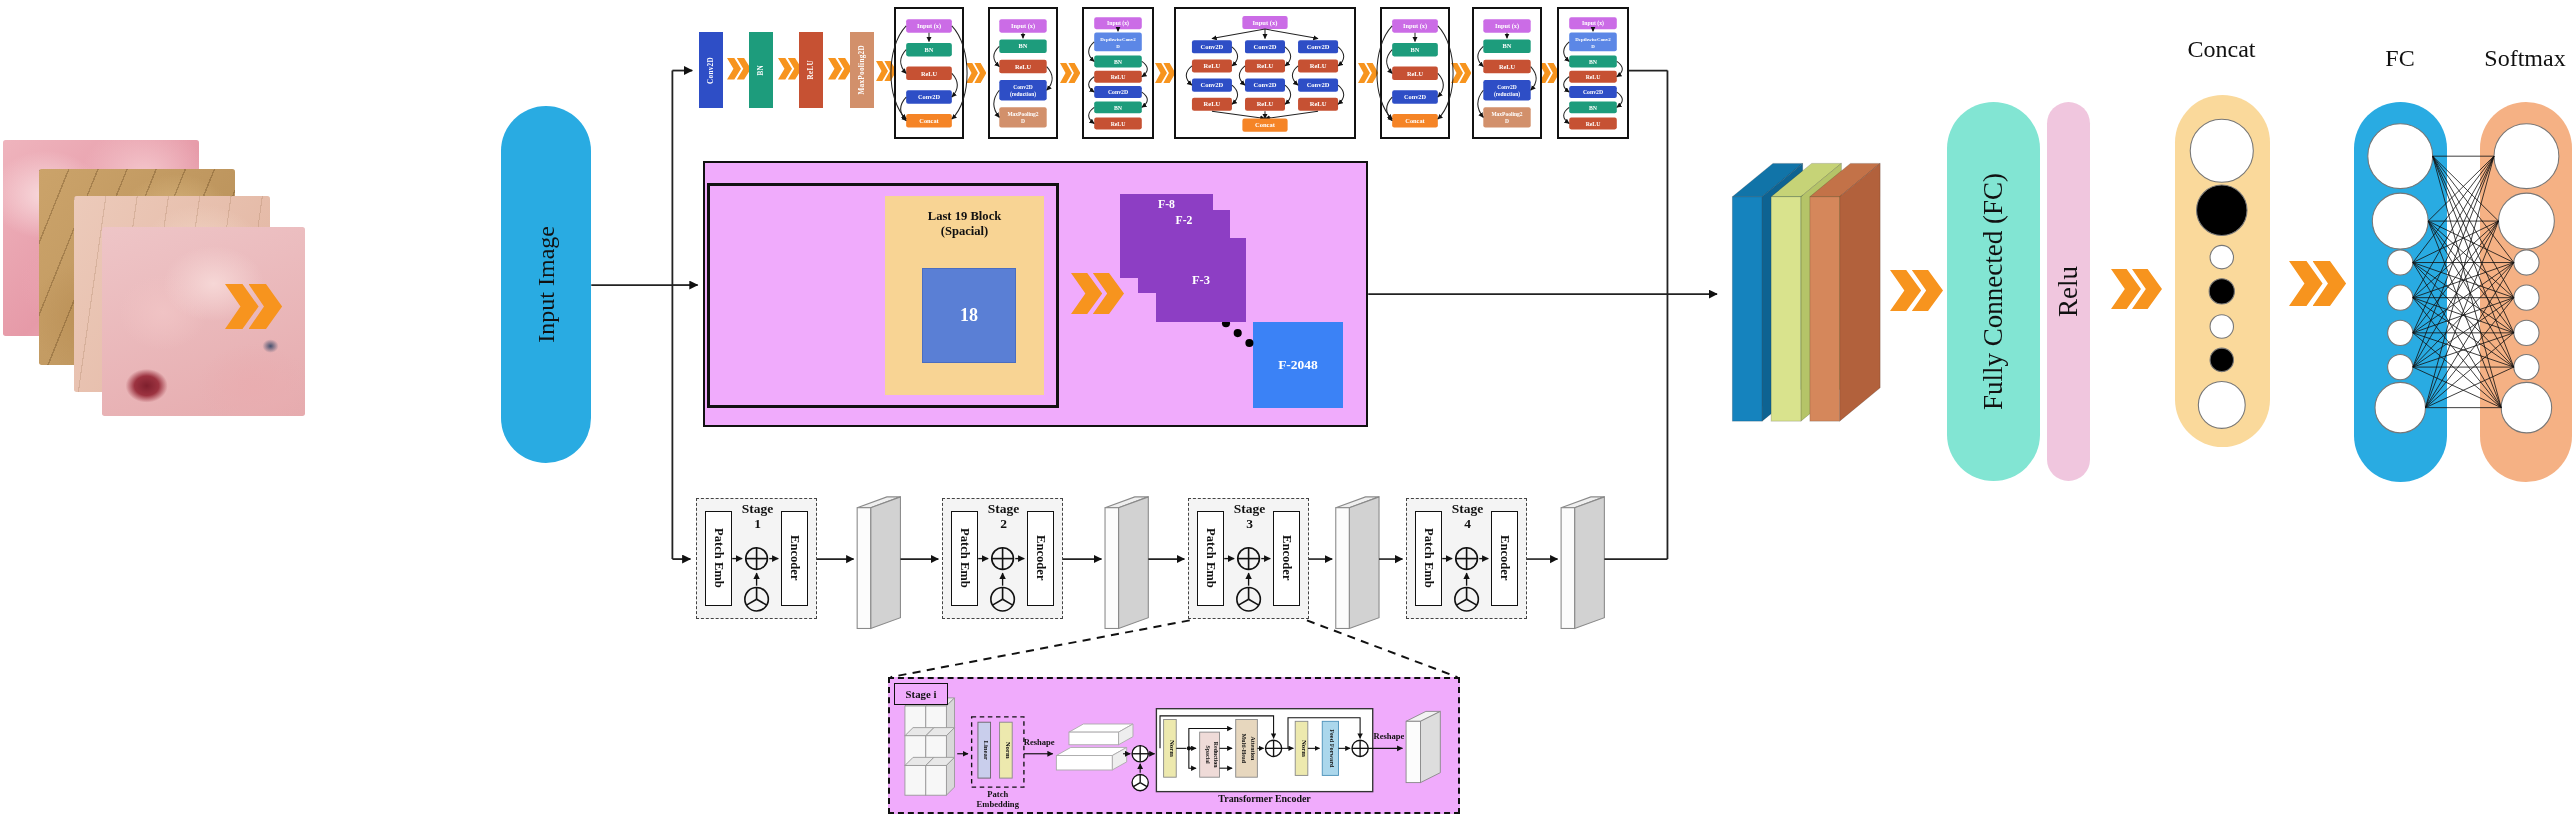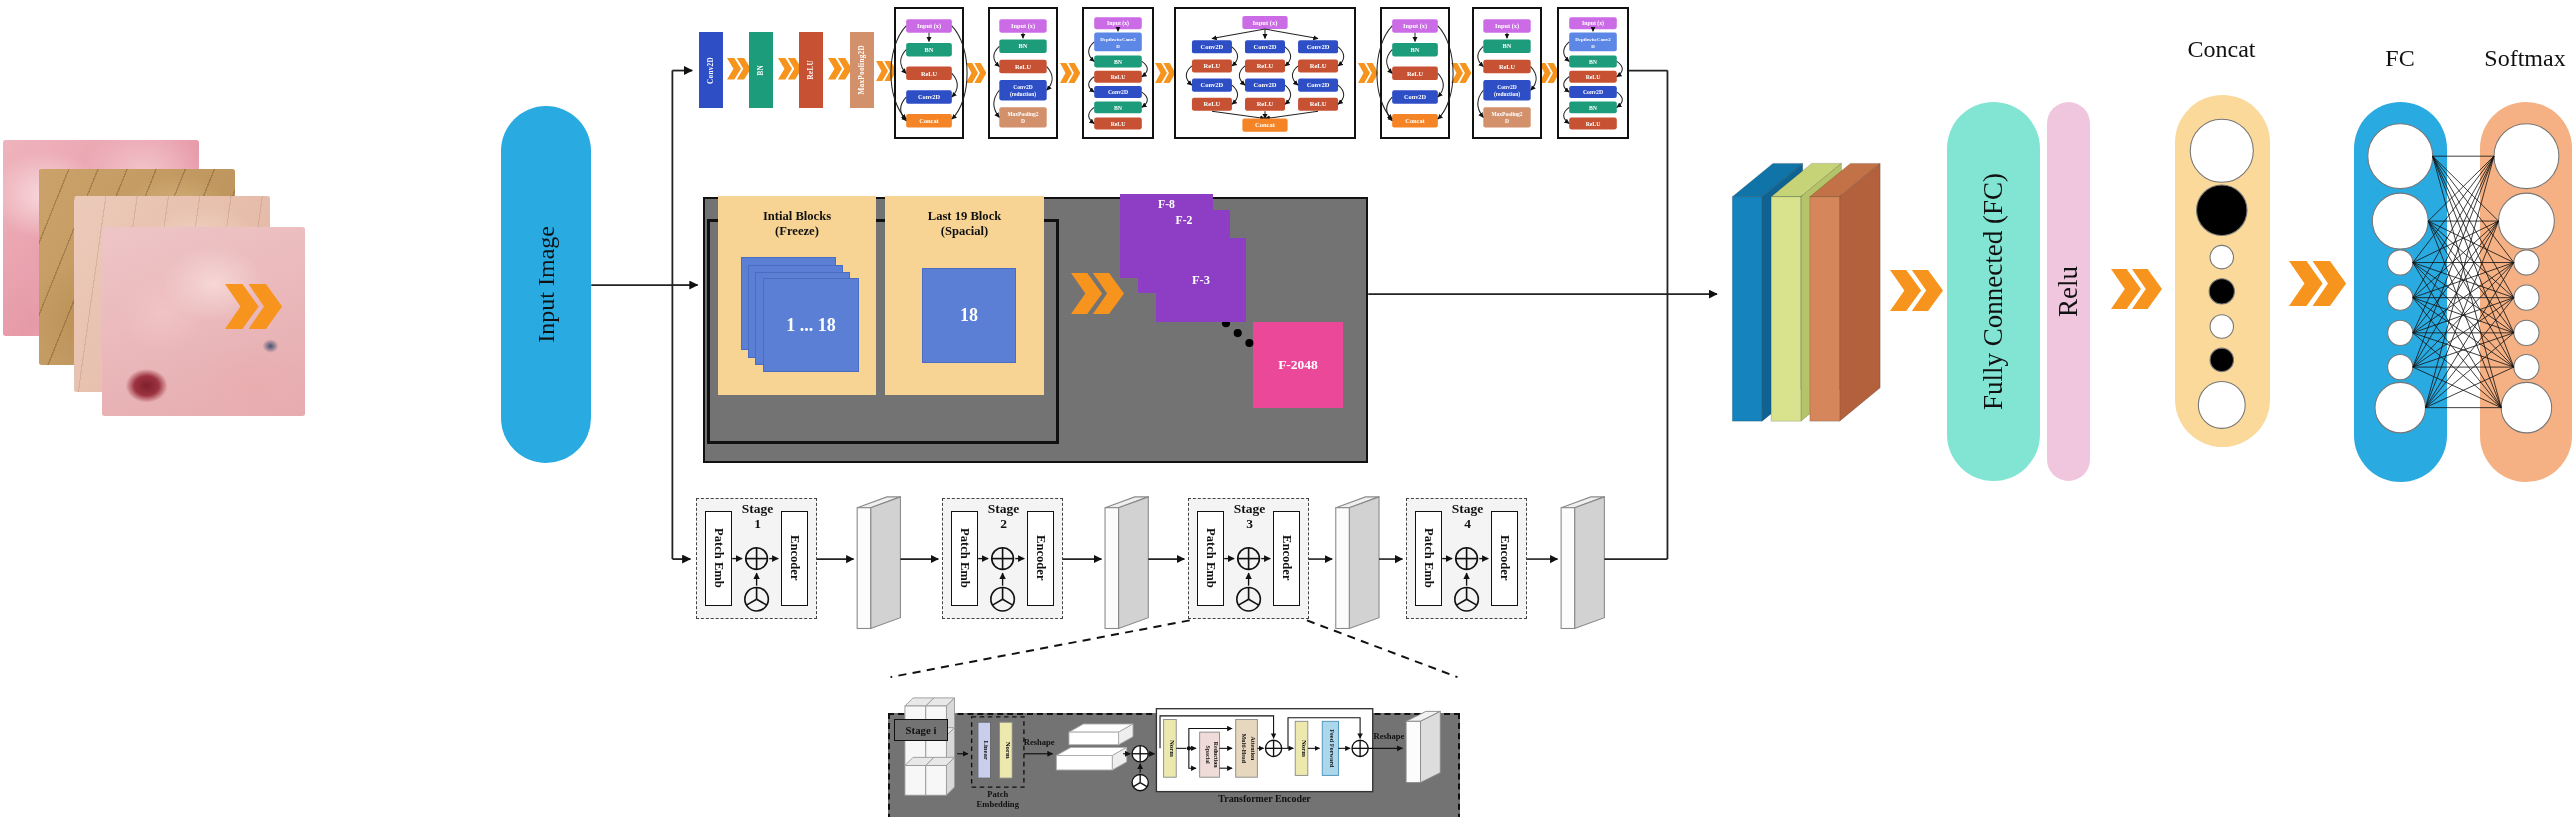--- a/index.html
+++ b/index.html
@@ -38,21 +38,21 @@
   .chev span:nth-child(2){left:42%;}
   
   .pill{position:absolute;display:flex;align-items:center;justify-content:center;}
   .vup{writing-mode:vertical-rl;transform:rotate(180deg);}
   
   .minibox{position:absolute;top:7.2px;height:132px;background:#fff;border:2.3px solid #111;box-sizing:border-box;}
   .stemblock{position:absolute;top:32px;height:76px;width:24px;display:flex;align-items:center;justify-content:center;}
   .stemblock div{writing-mode:vertical-rl;transform:rotate(180deg);color:#fff;
     font-size:7.2px;font-weight:bold;letter-spacing:0.3px;}
   
-  .blkbox{position:absolute;box-sizing:border-box;background:#737373;margin-top:36px;}
+  .blkbox{position:absolute;box-sizing:border-box;background:#f0abfc;}
   .tanpanel{position:absolute;}
   .paneltitle{position:absolute;width:100%;text-align:center;font-weight:bold;font-size:12.6px;line-height:15.3px;}
   .bluesq{position:absolute;border:0.9px solid #4a6dc0;box-sizing:border-box;}
   .purpsq{position:absolute;color:#fff;font-weight:bold;text-align:center;}
   
   .stage{position:absolute;top:498px;width:121px;height:121px;background:#f4f4f4;
     border:1.8px dashed #444;box-sizing:border-box;}
   .stage-title{position:absolute;left:31px;top:1.8px;width:59px;text-align:center;
     font-weight:bold;font-size:13.5px;line-height:15.3px;}
   .vrect{position:absolute;top:11.7px;width:27px;height:95px;background:#fff;border:1.8px solid #111;
@@ -495,53 +495,41 @@
           <line x1="39" y1="66" x2="50" y2="66" stroke="#111" stroke-width="1.5" fill="none" marker-end="url(#arw11)"></line>
           <line x1="80" y1="66" x2="90" y2="66" stroke="#111" stroke-width="1.5" fill="none" marker-end="url(#arw11)"></line>
           <line x1="66" y1="96" x2="66" y2="82" stroke="#111" stroke-width="1.5" fill="none" marker-end="url(#arw11)"></line>
         </svg>
       </div>
     </div>
 
   <div class="blkbox" style="left:703px;top:161px;width:665px;height:266px;border:2.7px solid #111;z-index:1;"></div>
   <div class="blkbox" style="left:707px;top:183px;width:352px;height:225px;border:3.6px solid #111;z-index:2;"></div>
 
-  <div class="tanpanel" id="panel1" style="left: 718px; top: 196px; width: 158px; height: 199px; z-index: 3; background: rgb(248, 212, 148);">
-    <div class="paneltitle" style="top:12.6px;">
-      <span>Intial Blocks</span><br>
-      <span>(Freeze)</span>
-    </div>
-    <div class="bluesq" style="left: 22.5px; top: 61px; width: 95px; height: 93px; background: rgb(90, 127, 213);"></div>
-    <div class="bluesq" style="left: 30px; top: 69px; width: 95px; height: 93px; background: rgb(90, 127, 213);"></div>
-    <div class="bluesq" style="left: 37px; top: 76px; width: 95px; height: 93px; background: rgb(90, 127, 213);"></div>
-    <div class="bluesq" style="left: 45px; top: 82px; width: 96px; height: 94px; display: flex; align-items: center; justify-content: center; background: rgb(90, 127, 213);">
-      <span style="color:#fff;font-weight:bold;font-size:18px;">1 ... 18</span>
-    </div>
-  </div>
 
   <div class="tanpanel" id="panel2" style="left: 885px; top: 196px; width: 159px; height: 199px; z-index: 3; background: rgb(248, 212, 148);">
     <div class="paneltitle" style="top:12.6px;">
       <span>Last 19 Block</span><br>
       <span>(Spacial)</span>
     </div>
     <div class="bluesq" style="left: 37px; top: 72px; width: 94px; height: 95px; display: flex; align-items: center; justify-content: center; background: rgb(90, 127, 213);">
       <span style="color:#fff;font-weight:bold;font-size:18px;">18</span>
     </div>
   </div>
 
   <div class="purpsq" id="fm1" style="left: 1120px; top: 194px; width: 93px; height: 84px; z-index: 3; background: rgb(141, 62, 196);">
     <div style="margin-top:3.6px;font-size:11.7px;">F-8</div>
     </div>
   <div class="purpsq" id="fm2" style="left: 1138px; top: 210px; width: 92px; height: 83px; z-index: 4; background: rgb(141, 62, 196);">
     <div style="margin-top:3.6px;font-size:11.7px;">F-2</div>
     </div>
   <div class="purpsq" id="fm3" style="left: 1156px; top: 238px; width: 90px; height: 84px; z-index: 5; display: flex; align-items: center; justify-content: center; background: rgb(141, 62, 196);">
     <div style="font-size:12.6px;">F-3</div>
     </div>
-  <div class="purpsq" id="fm4" style="left: 1253px; top: 322px; width: 90px; height: 86px; z-index: 3; display: flex; align-items: center; justify-content: center; background: #ec4899;">
+  <div class="purpsq" id="fm4" style="left: 1253px; top: 322px; width: 90px; height: 86px; z-index: 3; display: flex; align-items: center; justify-content: center; background: #3b82f6;">
     <div style="font-size:13.5px;">F-2048</div>
     </div>
   <svg class="abs" style="left:1217px;top:314px;width:45px;height:40px;z-index:3;" viewBox="0 0 50 44" width="45" height="40">
     <circle cx="10" cy="10" r="4.5" fill="#000"></circle>
       <circle cx="23" cy="21" r="4.5" fill="#000"></circle>
       <circle cx="36" cy="32" r="4.5" fill="#000"></circle>
   </svg>
 
   <svg id="slabTrio" class="abs" style="left:0;top:0;width:2576px;height:818px;z-index:2;pointer-events:none;" viewBox="0 0 2858 907" width="2576" height="818">
       <polygon points="1922,218 1955,218 2000,181 1967,181" fill="#1174A8" stroke="rgba(0,0,0,.18)"></polygon>

